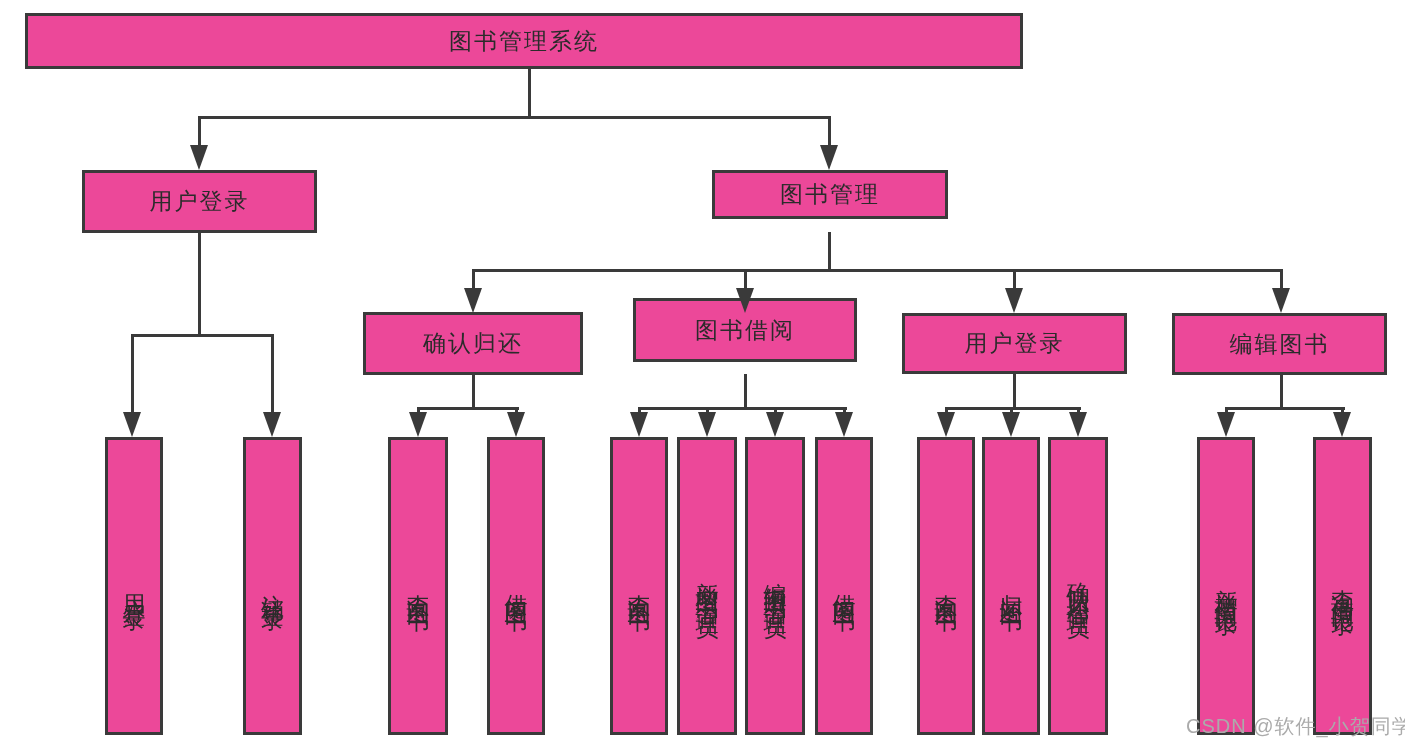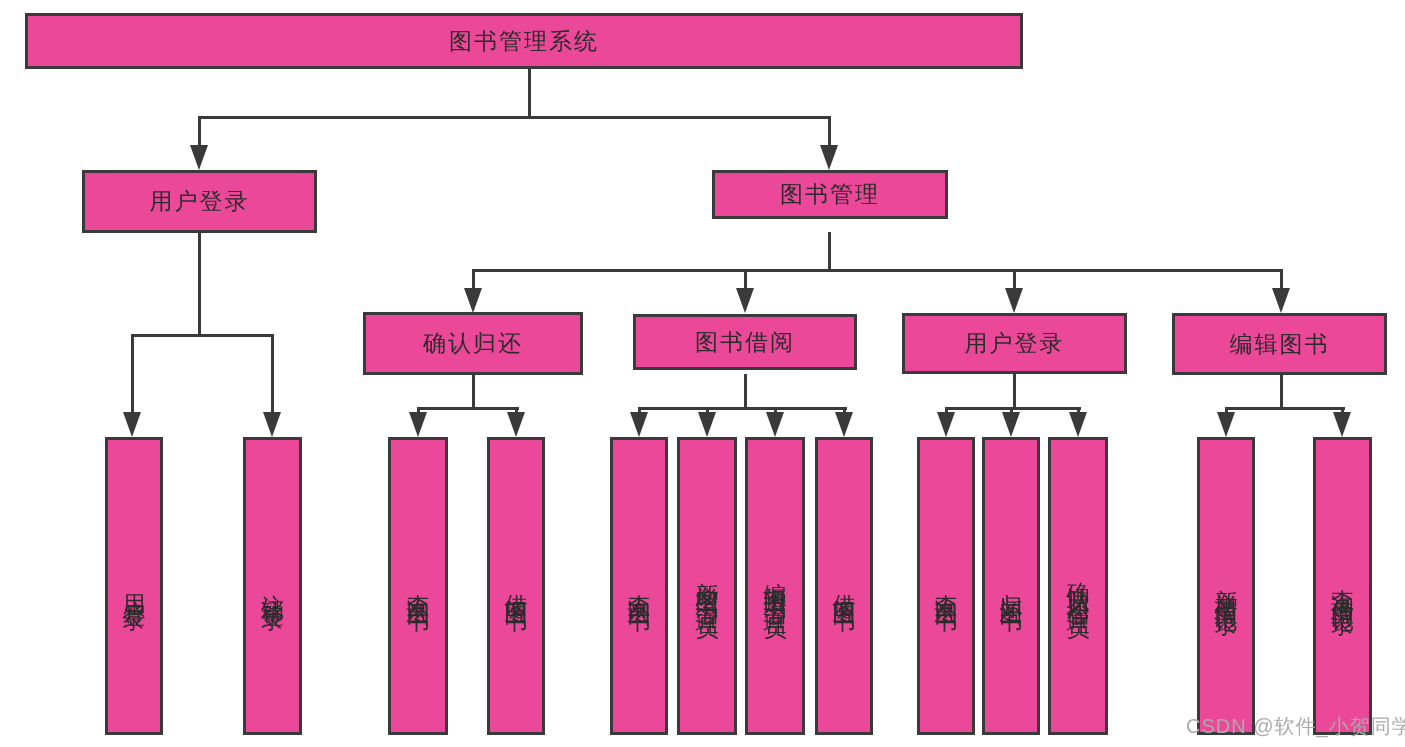--- a/index.html
+++ b/index.html
@@ -39,21 +39,21 @@
   <div class="node hl" style="left:82px;top:170px;width:235px;height:63px">
     <span>用户登录</span>
   </div>
   <div class="node hl" style="left:712px;top:170px;width:236px;height:49px">
     <span>图书管理</span>
   </div>
 
   <div class="node hl" style="left:363px;top:312px;width:220px;height:63px">
     <span>确认归还</span>
   </div>
-  <div class="node hl" style="left:633px;top:314px;width:224px;height:56px">
+  <div class="node hl" style="left:633px;top:298px;width:224px;height:64px">
     <span>图书借阅</span>
   </div>
   <div class="node hl" style="left:902px;top:313px;width:225px;height:61px">
     <span>用户登录</span>
   </div>
   <div class="node hl" style="left:1172px;top:313px;width:215px;height:62px">
     <span>编辑图书</span>
   </div>
 
   <div class="node vt" style="left:105px;top:437px;width:58px;height:298px">

